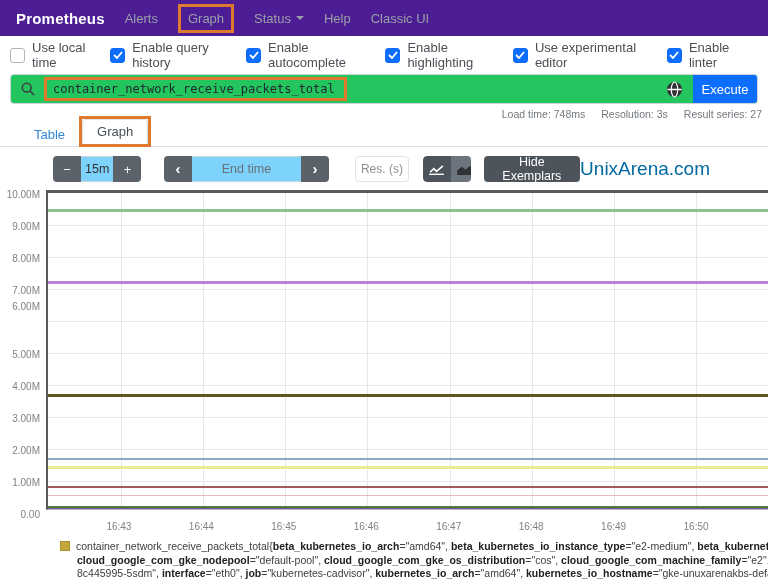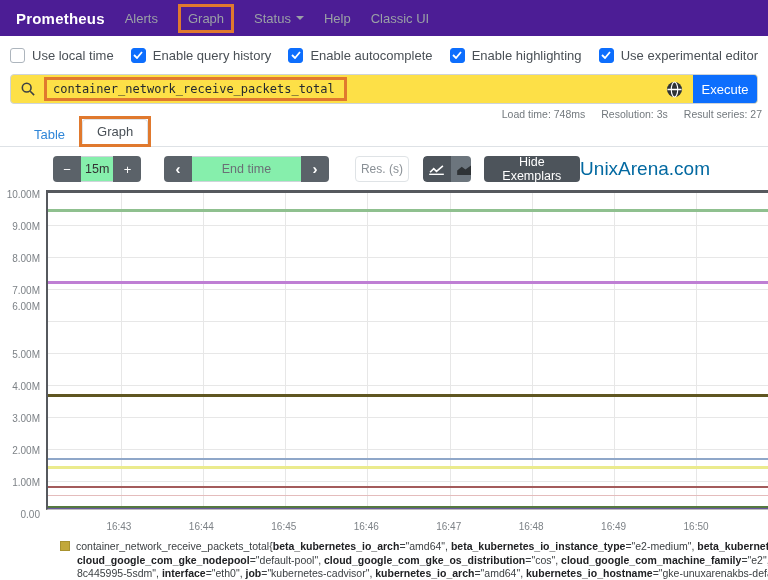--- a/index.html
+++ b/index.html
@@ -17,21 +17,21 @@
   .settings { height:34px; display:flex; align-items:center; padding:0 10px;
     justify-content:space-between; margin-top:2px; }
   .opt { display:flex; align-items:center; gap:7px; font-size:13px; color:#4a5056; }
   .cb { width:15px; height:15px; border-radius:3px; border:1px solid #adb5bd; background:#fff;
     display:flex; align-items:center; justify-content:center; flex:none; }
   .cb.on { background:#0d6efd; border-color:#0d6efd; }
   .cb svg { display:block; }
   
   .query-row { margin:2px 10px 0 10px; height:30px; display:flex; }
   .input-group { flex:1; display:flex; align-items:center; border:1px solid #ced4da;
-    border-radius:4px; background:#fde047; overflow:hidden; }
+    border-radius:4px; background:#22c55e; overflow:hidden; }
   .search-icon { margin:0 9px 0 10px; flex:none; }
   .expr-box { border:3px solid #e0792e; padding:2px 9px 2px 6px;
     font-family:"DejaVu Sans Mono", monospace; font-size:12px; color:#24292f; white-space:nowrap; }
   .ig-spacer { flex:1; }
   .globe-icon { margin-right:10px; flex:none; }
   .execute-btn { flex:none; width:64px; background:#0d6efd; color:#fff; border:none;
     font-size:13px; border-radius:0 4px 4px 0; height:30px; cursor:pointer; }
   
   .stats { display:flex; justify-content:flex-end; gap:16px; font-size:10.5px; color:#73797e;
     padding:4px 6px 0 0; height:16px; }
@@ -43,21 +43,21 @@
   .tab.active { color:#495057; background:#fff; border:1px solid #dee2e6; border-bottom:1px solid #fff;
     border-radius:4px 4px 0 0; margin-bottom:-1px; }
   .tab-annot { border:3px solid #e0792e; margin-bottom:-1px; }
   .tab-annot .tab.active { margin-bottom:0; border-bottom:1px solid #fff; }
   
   .controls { display:flex; align-items:center; margin:9px 0 0 53px; height:26px; }
   .btn-dark { background:#5b6269; color:#fff; border:none; height:26px; min-width:28px;
     font-size:13px; cursor:pointer; display:flex; align-items:center; justify-content:center; }
   .grp { display:flex; border-radius:4px; overflow:hidden; }
   .grp .mid { width:46px; display:flex; align-items:center; justify-content:center;
-    font-size:12.5px; color:#333; background:#86efac; border-top:1px solid #ced4da; border-bottom:1px solid #ced4da; }
+    font-size:12.5px; color:#333; background:#7dd3fc; border-top:1px solid #ced4da; border-bottom:1px solid #ced4da; }
   .grp .wide { width:134px; color:#6a7076; }
   .plain-input { height:26px; border:1px solid #dfe3e6; border-radius:4px; display:flex;
     align-items:center; justify-content:center; font-size:12px; color:#8a9096; background:#fff; }
   .chev { font-size:15px; font-weight:bold; padding-bottom:2px; }
   .icon-btn1 { background:#4d545b; border-radius:4px 0 0 4px; }
   .icon-btn2 { background:#6c757d; border-radius:0 4px 4px 0; }
   .hide-ex { background:#4d545b; border-radius:4px; font-size:12.5px; padding:0 10px; }
   .watermark { margin-left:auto; margin-right:58px; color:#0369a1; font-size:19px; }
   
   .chart-wrap { position:relative; margin-top:8px; }
@@ -124,20 +124,28 @@
       </span>
     <span>Enable highlighting</span>
   </span>
   <span class="opt">
     <span class="cb on">
         <svg width="10" height="8" viewBox="0 0 10 8">
           <path d="M1 4l3 3 5-6" stroke="#fff" stroke-width="1.8" fill="none"></path>
         </svg>
       </span>
     <span>Use experimental editor</span>
+  </span>
+  <span class="opt">
+    <span class="cb on">
+        <svg width="10" height="8" viewBox="0 0 10 8">
+          <path d="M1 4l3 3 5-6" stroke="#fff" stroke-width="1.8" fill="none"></path>
+        </svg>
+      </span>
+    <span>Enable linter</span>
   </span>
 </div>
 
 <div class="query-row">
   <div class="input-group">
     <svg class="search-icon" width="14" height="14" viewBox="0 0 16 16">
         <circle cx="6.5" cy="6.5" r="5" stroke="#3c4043" stroke-width="1.8" fill="none"></circle>
         <line x1="10.5" y1="10.5" x2="15" y2="15" stroke="#3c4043" stroke-width="1.8"></line>
       </svg>
     <span class="expr-box">container_network_receive_packets_total</span>

